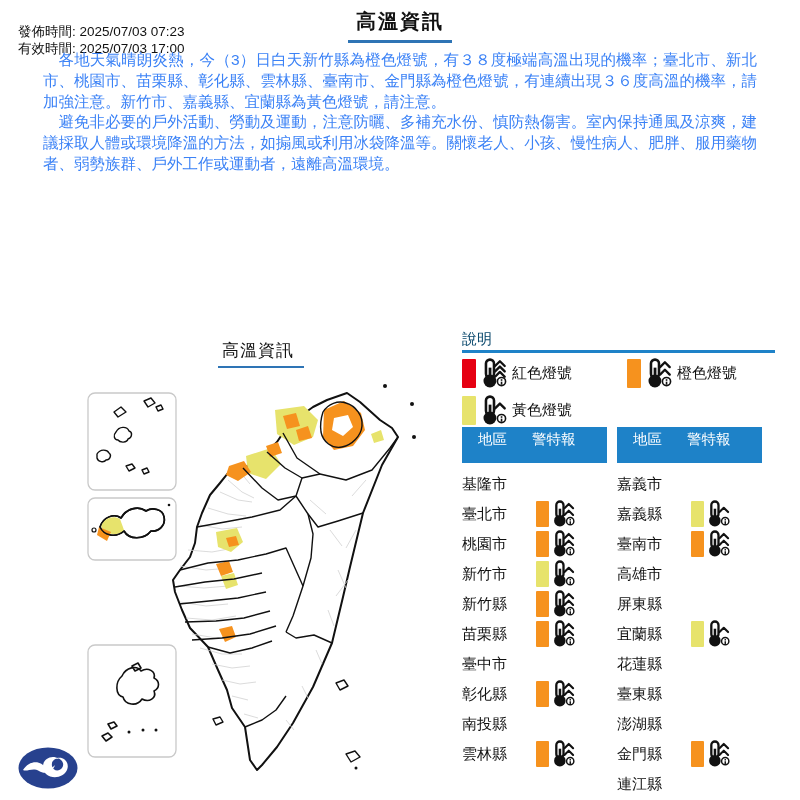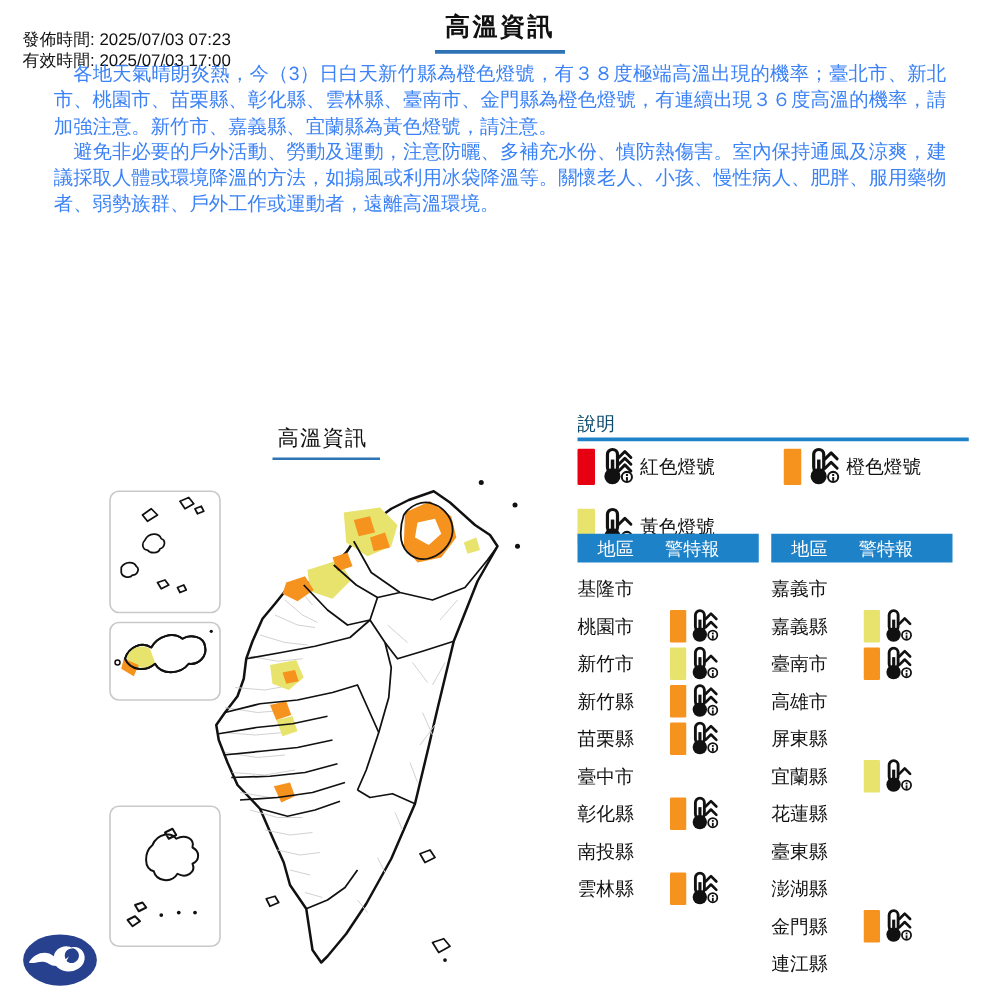--- a/index.html
+++ b/index.html
@@ -22,32 +22,32 @@
   
   .map-title{position:absolute;left:218px;top:339px;font-size:17px;color:#111;
              border-bottom:2.5px solid #2E74B5;padding:0 10px 4px 4px;letter-spacing:1px;}
 
   .map-wrap{position:absolute;left:80px;top:380px;width:370px;height:420px;}
 
   
   .legend-heading{position:absolute;left:462px;top:330px;font-size:15px;color:#0c4a6e;}
   .legend-rule{position:absolute;left:462px;top:350px;width:313px;height:2.5px;background:#1E82C8;}
   .legend-items{position:absolute;left:462px;top:357px;width:316px;display:grid;
-                grid-template-columns:165px 150px;row-gap:16px;}
+                grid-template-columns:165px 150px;row-gap:5px;}
   .legend-item{display:flex;align-items:center;gap:5px;height:32px;}
   .legend-item .swatch{width:14px;height:29px;}
   .legend-label{font-size:15px;color:#111;}
 
   .swatch{display:inline-block;border-radius:1px;}
 
   
   .wtable{position:absolute;width:145px;}
   .wtable.left{left:462px;top:427px;}
   .wtable.right{left:617px;top:427px;}
-  .thead{position:relative;height:23px;background:#1E82C8;color:#fff;font-size:14.5px;}
+  .thead{position:relative;height:36px;background:#1E82C8;color:#fff;font-size:14.5px;}
   .thead .h-region{position:absolute;left:16px;top:3px;}
   .thead .h-warning{position:absolute;left:70px;top:3px;}
   .tbody{margin-top:5px;}
   .trow{position:relative;height:30px;}
   .trow .region{position:absolute;left:0;top:7px;font-size:15px;color:#111;}
   .trow .warncell{position:absolute;left:74px;top:2px;display:flex;align-items:center;gap:3px;}
   .trow .swatch{width:13px;height:26px;}
 
   
   .logo{position:absolute;left:18px;top:747px;width:60px;height:42px;}
@@ -215,20 +215,36 @@
     <div class="thead">
       <span class="h-region">地區</span>
       <span class="h-warning">警特報</span>
     </div>
     <div class="tbody" id="table-left">
         <div class="trow">
           <span class="region">基隆市</span>
           <span class="warncell"></span>
         </div>
         <div class="trow">
+          <span class="region">臺北市</span>
+          <span class="warncell">
+            <span class="swatch" style="background:#F6921E;width:13px;height:26px"></span>
+            <svg width="23" height="27" viewBox="0 0 24 28">
+    <rect x="4.5" y="1.5" width="7.5" height="17" rx="3.7" fill="#fff" stroke="#111" stroke-width="2.4"></rect>
+    <circle cx="8.2" cy="21.5" r="6" fill="#111"></circle>
+    <rect x="7" y="9" width="2.6" height="10" fill="#111"></rect>
+    <path d="M13 15.5 l4.5 -4.5 4.5 4.5" fill="none" stroke="#111" stroke-width="2.2" stroke-linecap="round" stroke-linejoin="round"></path>
+              <path d="M13 8.5 l4.5 -4.5 4.5 4.5" fill="none" stroke="#111" stroke-width="2.2" stroke-linecap="round" stroke-linejoin="round"></path>
+    <circle cx="19" cy="22" r="3.8" fill="#fff" stroke="#111" stroke-width="1.5"></circle>
+    <rect x="18.3" y="19.8" width="1.5" height="1.5" fill="#111"></rect>
+    <rect x="18.3" y="22.1" width="1.5" height="2.8" fill="#111"></rect>
+  </svg>
+          </span>
+        </div>
+        <div class="trow">
           <span class="region">桃園市</span>
           <span class="warncell">
             <span class="swatch" style="background:#F6921E;width:13px;height:26px"></span>
             <svg width="23" height="27" viewBox="0 0 24 28">
     <rect x="4.5" y="1.5" width="7.5" height="17" rx="3.7" fill="#fff" stroke="#111" stroke-width="2.4"></rect>
     <circle cx="8.2" cy="21.5" r="6" fill="#111"></circle>
     <rect x="7" y="9" width="2.6" height="10" fill="#111"></rect>
     <path d="M13 15.5 l4.5 -4.5 4.5 4.5" fill="none" stroke="#111" stroke-width="2.2" stroke-linecap="round" stroke-linejoin="round"></path>
               <path d="M13 8.5 l4.5 -4.5 4.5 4.5" fill="none" stroke="#111" stroke-width="2.2" stroke-linecap="round" stroke-linejoin="round"></path>
     <circle cx="19" cy="22" r="3.8" fill="#fff" stroke="#111" stroke-width="1.5"></circle>

